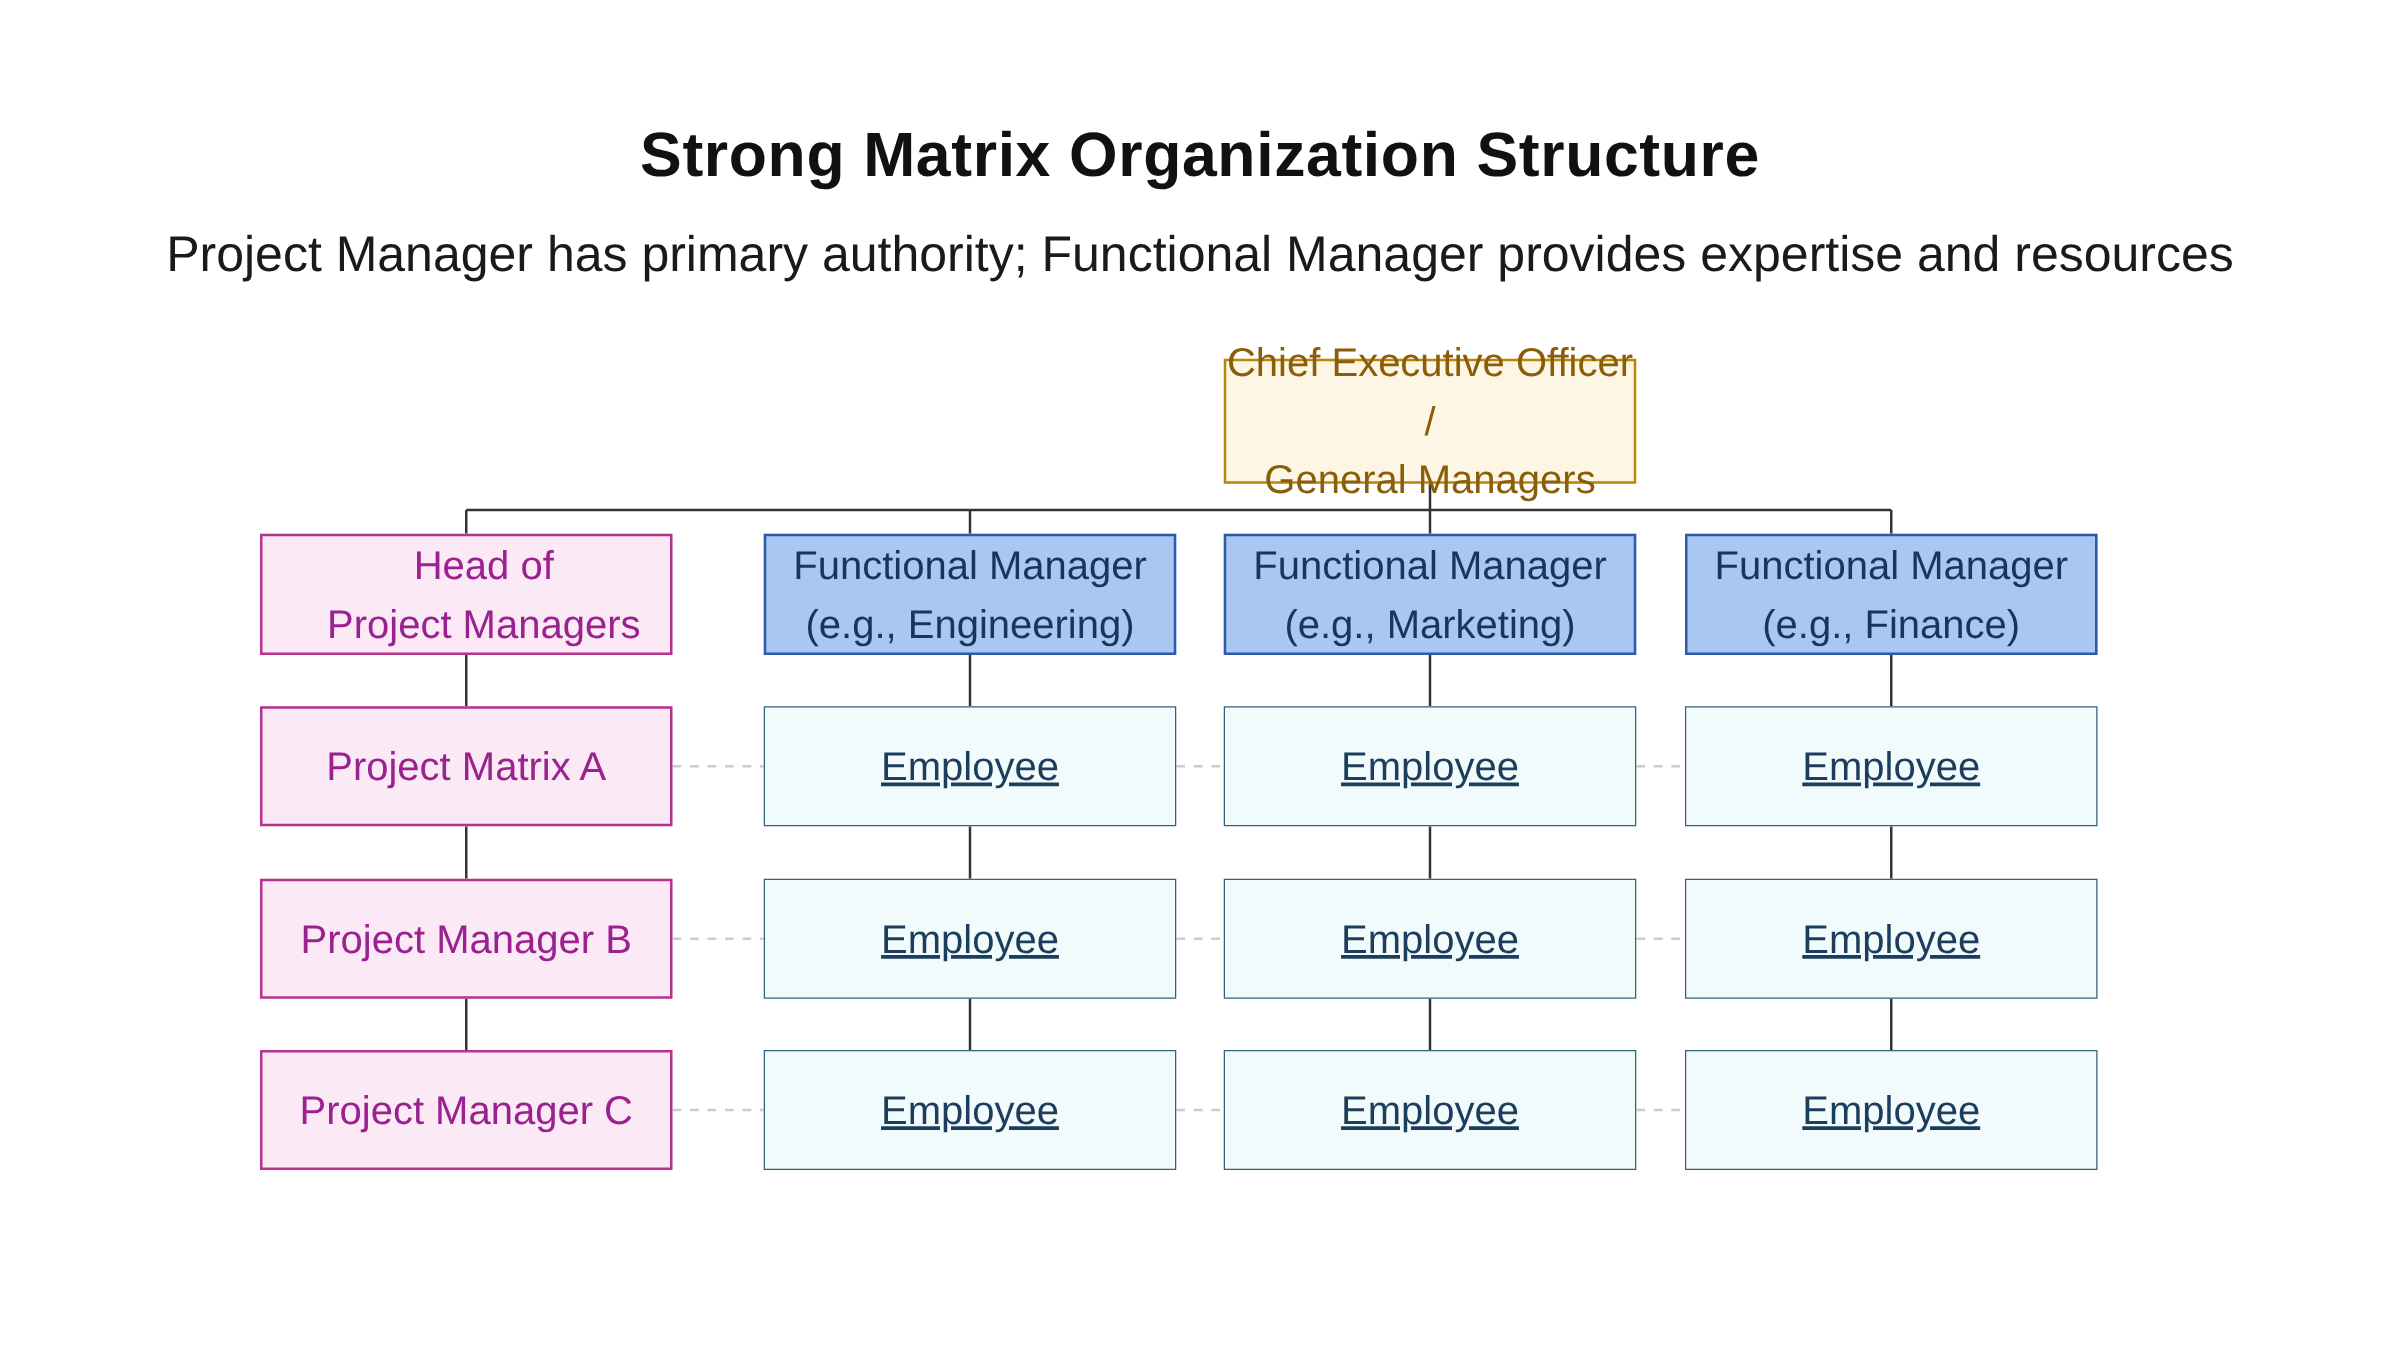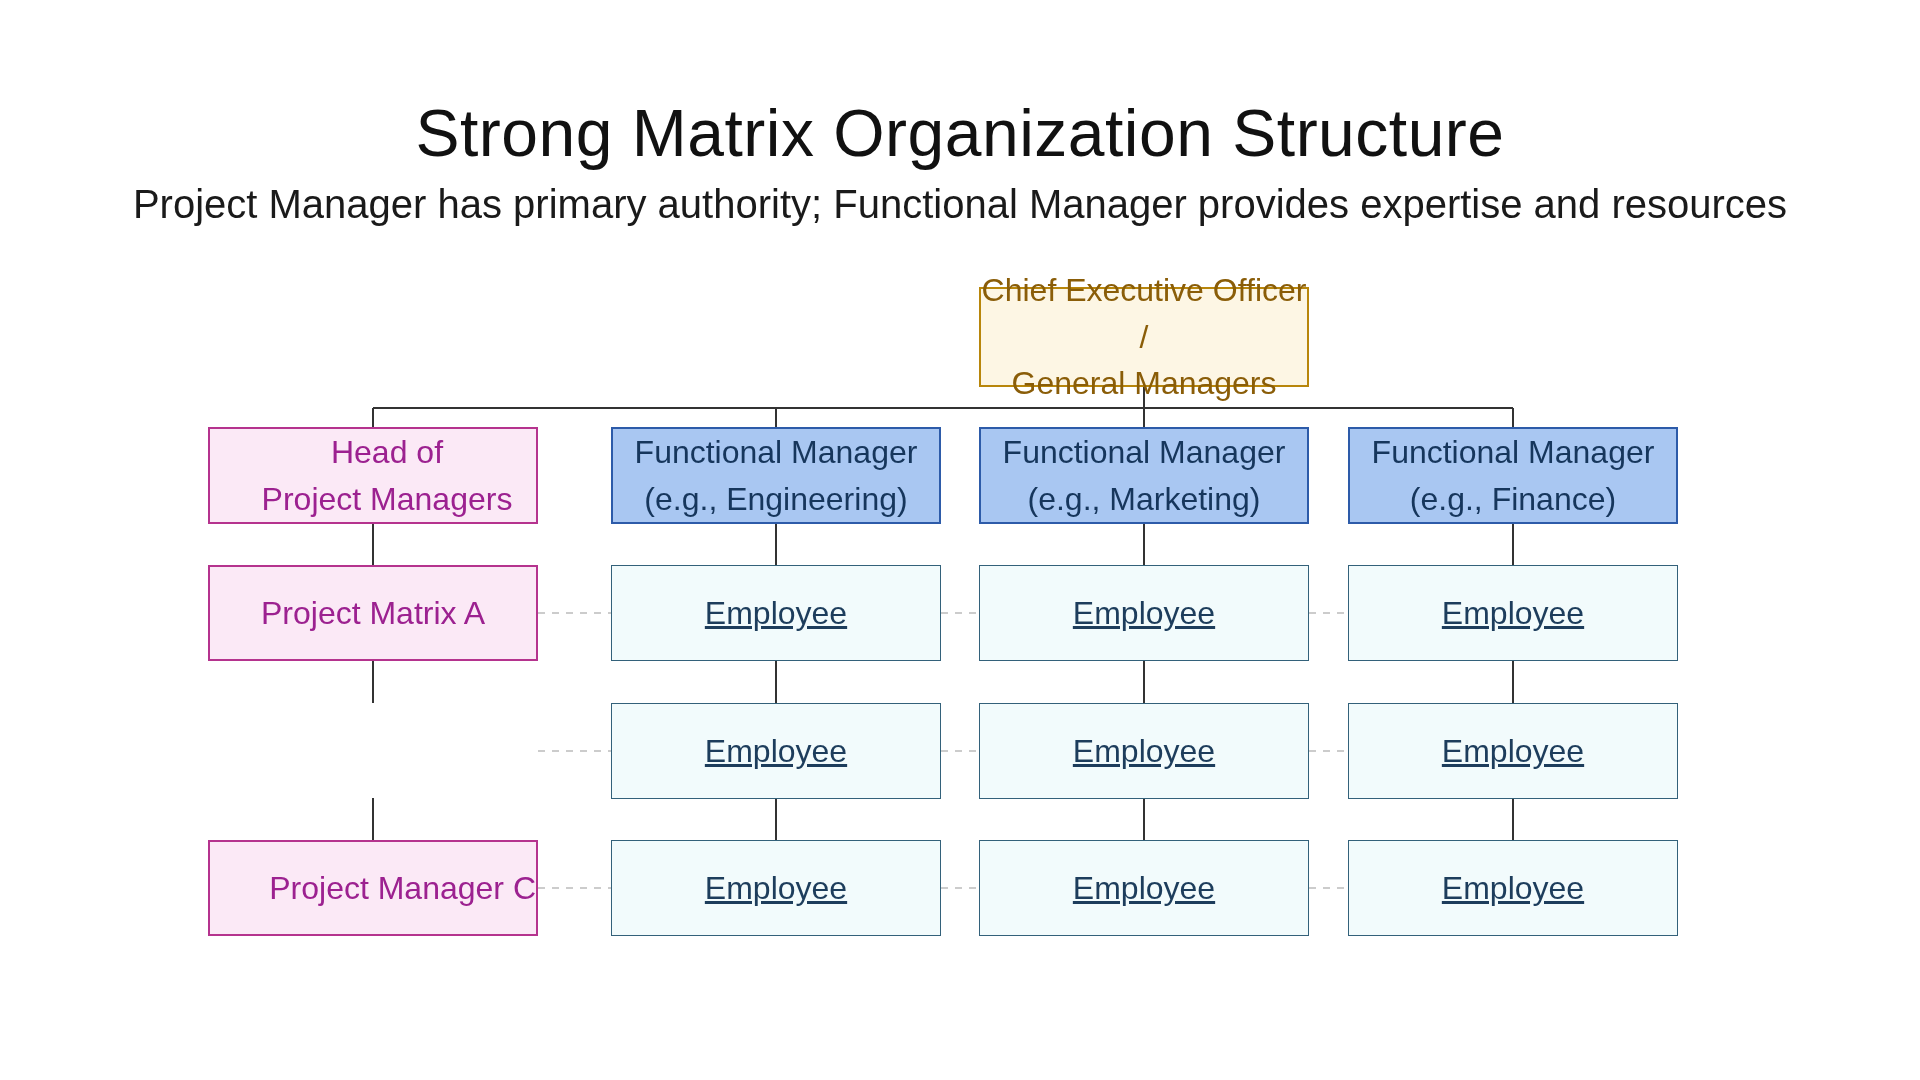--- a/index.html
+++ b/index.html
@@ -15,22 +15,22 @@
     font-family: "Liberation Sans", sans-serif;
     overflow: hidden;
   }
   .title {
     position: absolute;
     top: 94px;
     left: 0;
     width: 100%;
     margin: 0;
     text-align: center;
-    font-size: 66px;
-    font-weight: 400;
+    font-size: 50px;
+    font-weight: 700;
     color: #111111;
     line-height: 1.2;
     letter-spacing: 0.5px;
   }
   .subtitle {
     position: absolute;
     top: 180px;
     left: 0;
     width: 100%;
     margin: 0;
@@ -158,31 +158,34 @@
   <div class="box employee" style="left:611px; top:565px; width:330px; height:96px;">
     <span>Employee</span>
   </div>
   <div class="box employee" style="left:979px; top:565px; width:330px; height:96px;">
     <span>Employee</span>
   </div>
   <div class="box employee" style="left:1348px; top:565px; width:330px; height:96px;">
     <span>Employee</span>
   </div>
 
+  <div class="box pm" style="left:208px; top:703px; width:330px; height:96px;">
+    <span>Project Manager B</span>
+  </div>
   <div class="box employee" style="left:611px; top:703px; width:330px; height:96px;">
     <span>Employee</span>
   </div>
   <div class="box employee" style="left:979px; top:703px; width:330px; height:96px;">
     <span>Employee</span>
   </div>
   <div class="box employee" style="left:1348px; top:703px; width:330px; height:96px;">
     <span>Employee</span>
   </div>
 
-  <div class="box pm" style="left:208px; top:840px; width:330px; height:96px;justify-content:flex-end;">
+  <div class="box pm" style="left:208px; top:840px; width:330px; height:96px;">
     <span>Project Manager C</span>
   </div>
   <div class="box employee" style="left:611px; top:840px; width:330px; height:96px;">
     <span>Employee</span>
   </div>
   <div class="box employee" style="left:979px; top:840px; width:330px; height:96px;">
     <span>Employee</span>
   </div>
   <div class="box employee" style="left:1348px; top:840px; width:330px; height:96px;">
     <span>Employee</span>

